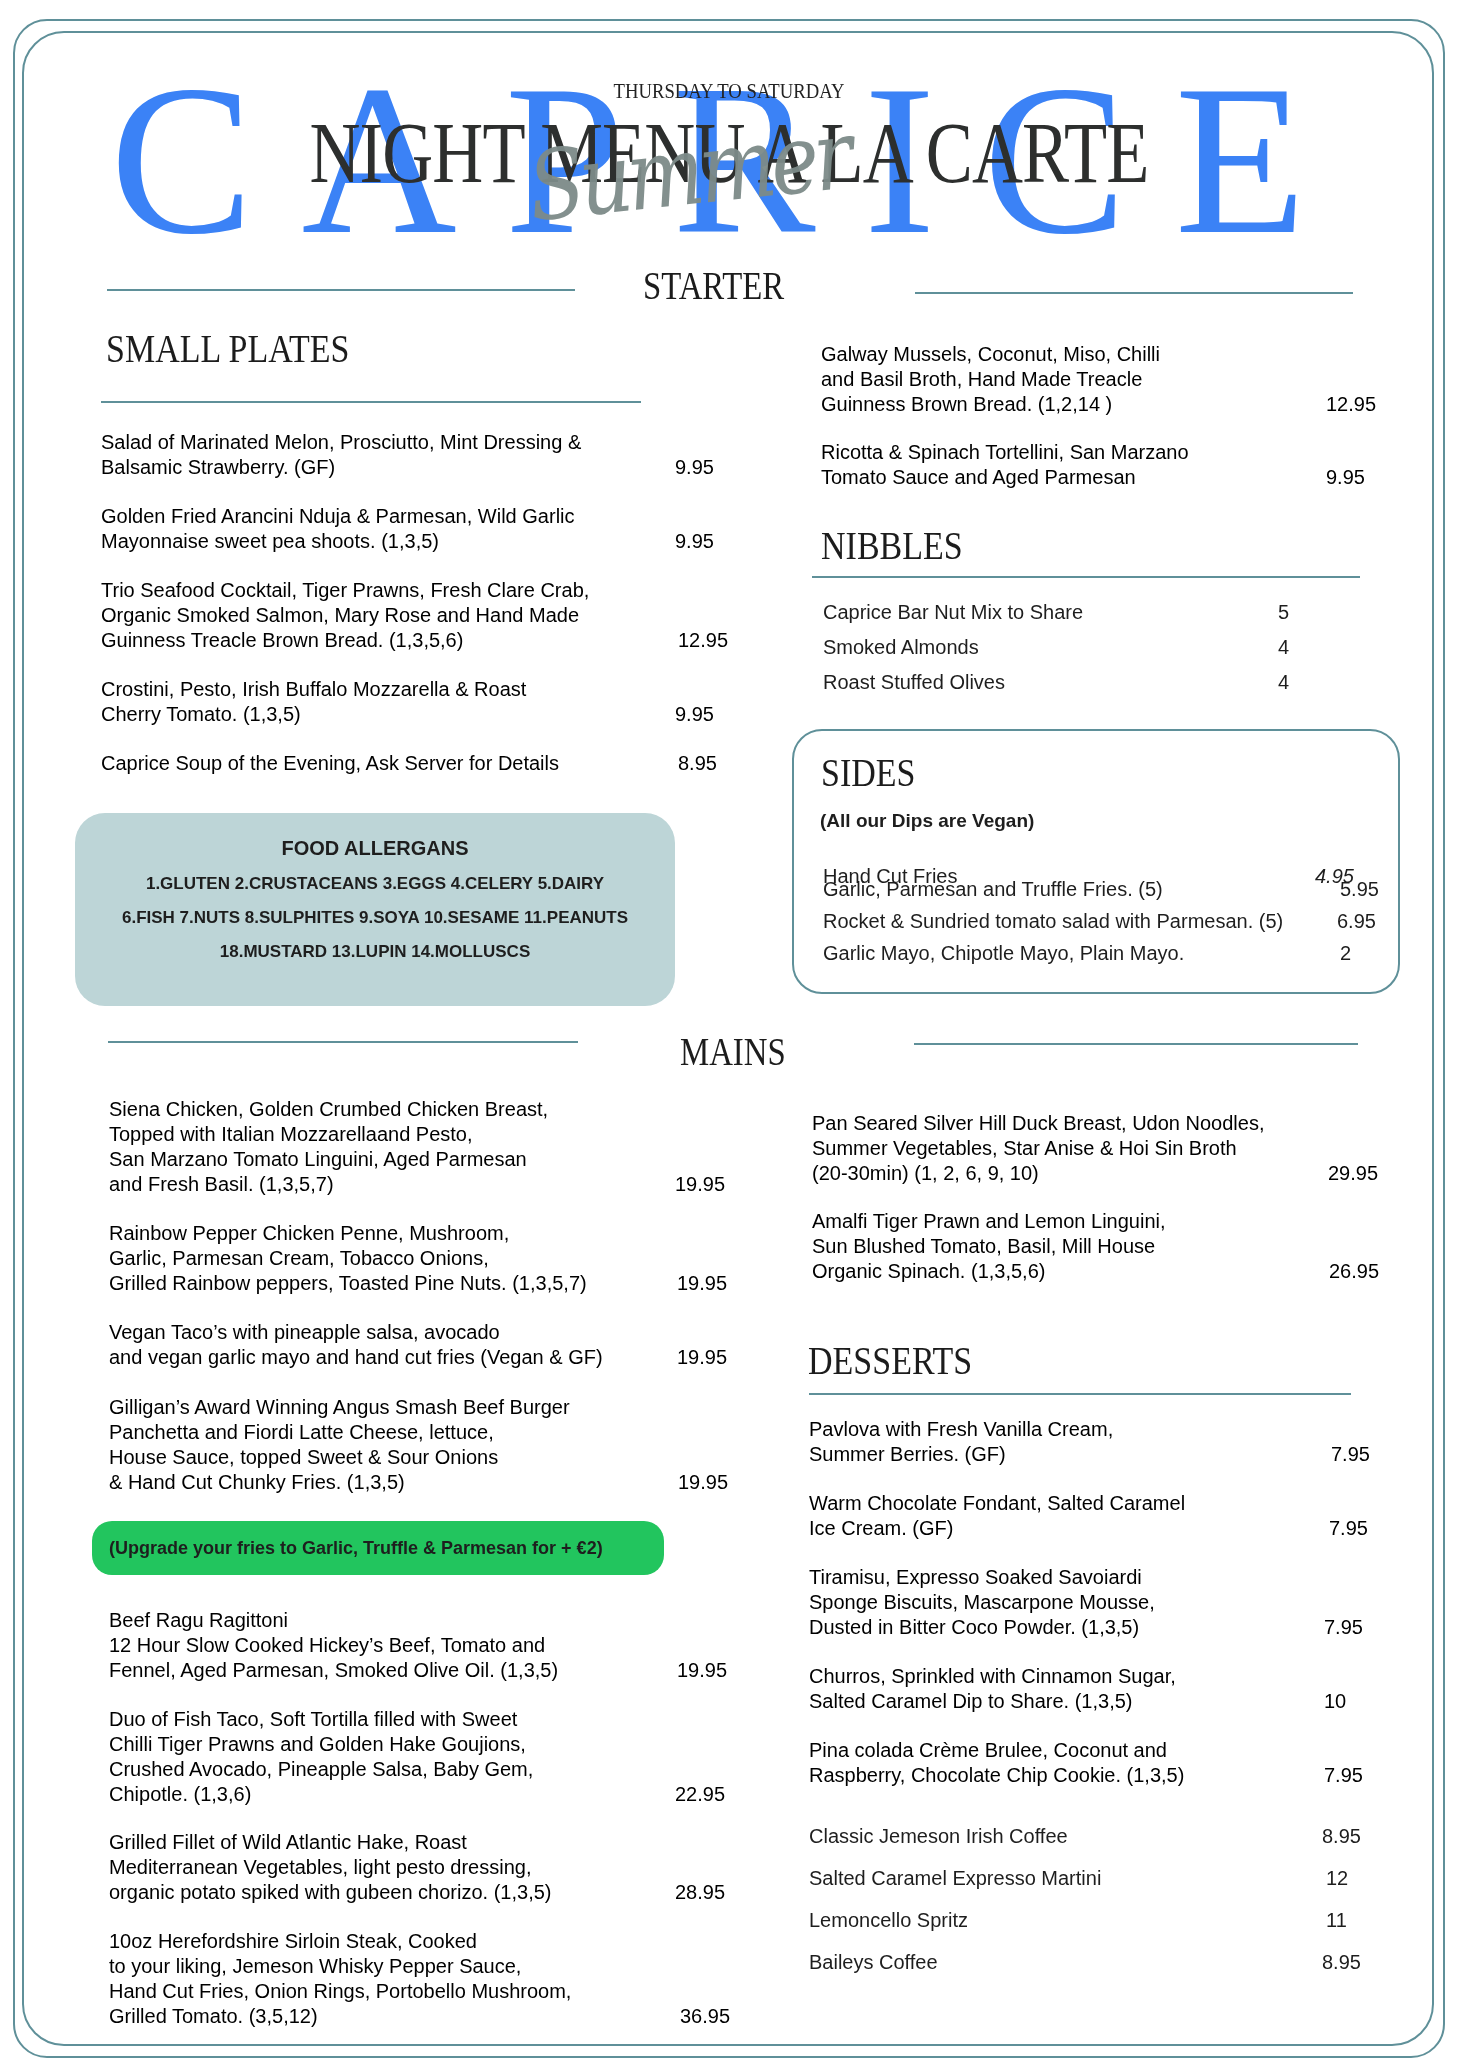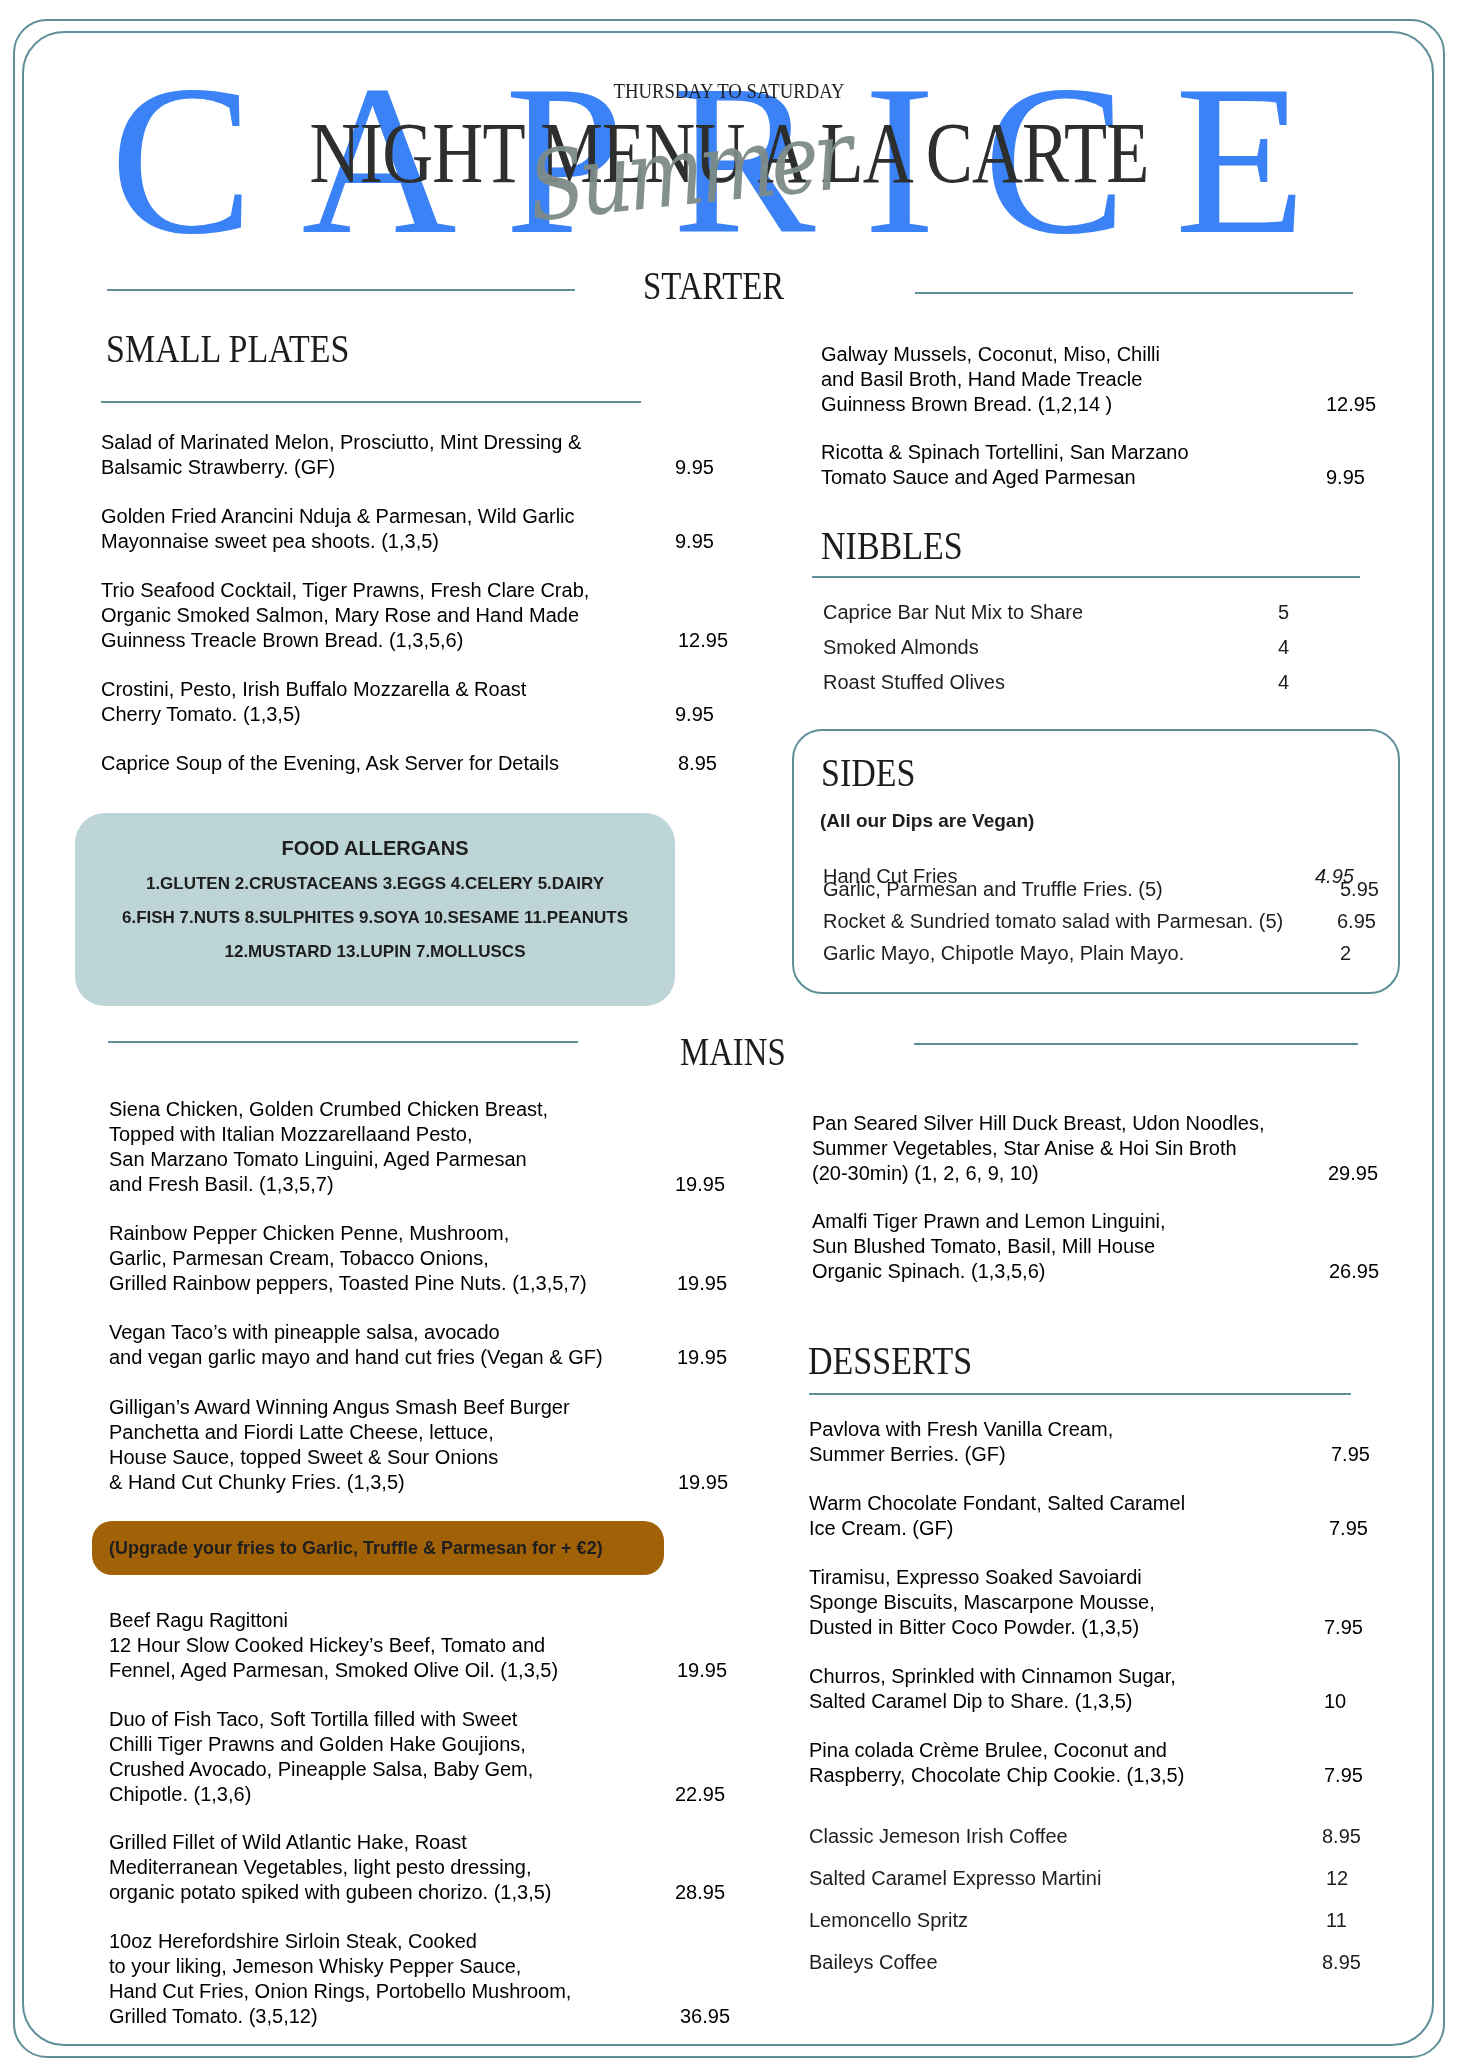--- a/index.html
+++ b/index.html
@@ -40,21 +40,21 @@
 
   .allergen-box { position: absolute; left: 75px; top: 813px; width: 600px; height: 193px;
     background: #bdd5d7; border-radius: 30px; text-align: center; font-weight: bold; }
   .allergen-box .title { font-size: 20px; margin-top: 24px; display: block; }
   .allergen-box .line { font-size: 17px; display: block; margin-top: 14px; }
 
   .sides-box { position: absolute; left: 792px; top: 729px; width: 608px; height: 265px;
     border: 2px solid #5f9099; border-radius: 30px; }
 
   .upgrade-pill { position: absolute; left: 92px; top: 1521px; width: 572px; height: 54px;
-    background: #a16207; border-radius: 20px; font-weight: bold; font-size: 18px;
+    background: #22c55e; border-radius: 20px; font-weight: bold; font-size: 18px;
     line-height: 54px; padding-left: 17px; }
 </style>
 </head>
 <body>
 
 <div class="frame-outer"></div>
 <div class="frame-inner"></div>
 
 <div class="watermark">CAPRICE</div>
 <div class="subtitle">THURSDAY TO SATURDAY</div>
@@ -91,21 +91,21 @@
 </div>
 <div class="item" style="left:101px;top:751px;width:640px;">
   <span class="desc">Caprice Soup of the Evening, Ask Server for Details</span>
   <span class="price" style="left:577px;">8.95</span>
 </div>
 
 <div class="allergen-box">
   <span class="title">FOOD ALLERGANS</span>
   <span class="line">1.GLUTEN 2.CRUSTACEANS 3.EGGS 4.CELERY 5.DAIRY</span>
   <span class="line">6.FISH 7.NUTS 8.SULPHITES 9.SOYA 10.SESAME 11.PEANUTS</span>
-  <span class="line">12.MUSTARD 13.LUPIN 7.MOLLUSCS</span>
+  <span class="line">18.MUSTARD 13.LUPIN 14.MOLLUSCS</span>
 </div>
 
 <div class="item" style="left:821px;top:342px;width:560px;">
   <span class="desc">Galway Mussels, Coconut, Miso, Chilli
 and Basil Broth, Hand Made Treacle
 Guinness Brown Bread. (1,2,14 )</span>
   <span class="price" style="left:505px;">12.95</span>
 </div>
 <div class="item" style="left:821px;top:440px;width:560px;">
   <span class="desc">Ricotta &amp; Spinach Tortellini, San Marzano

